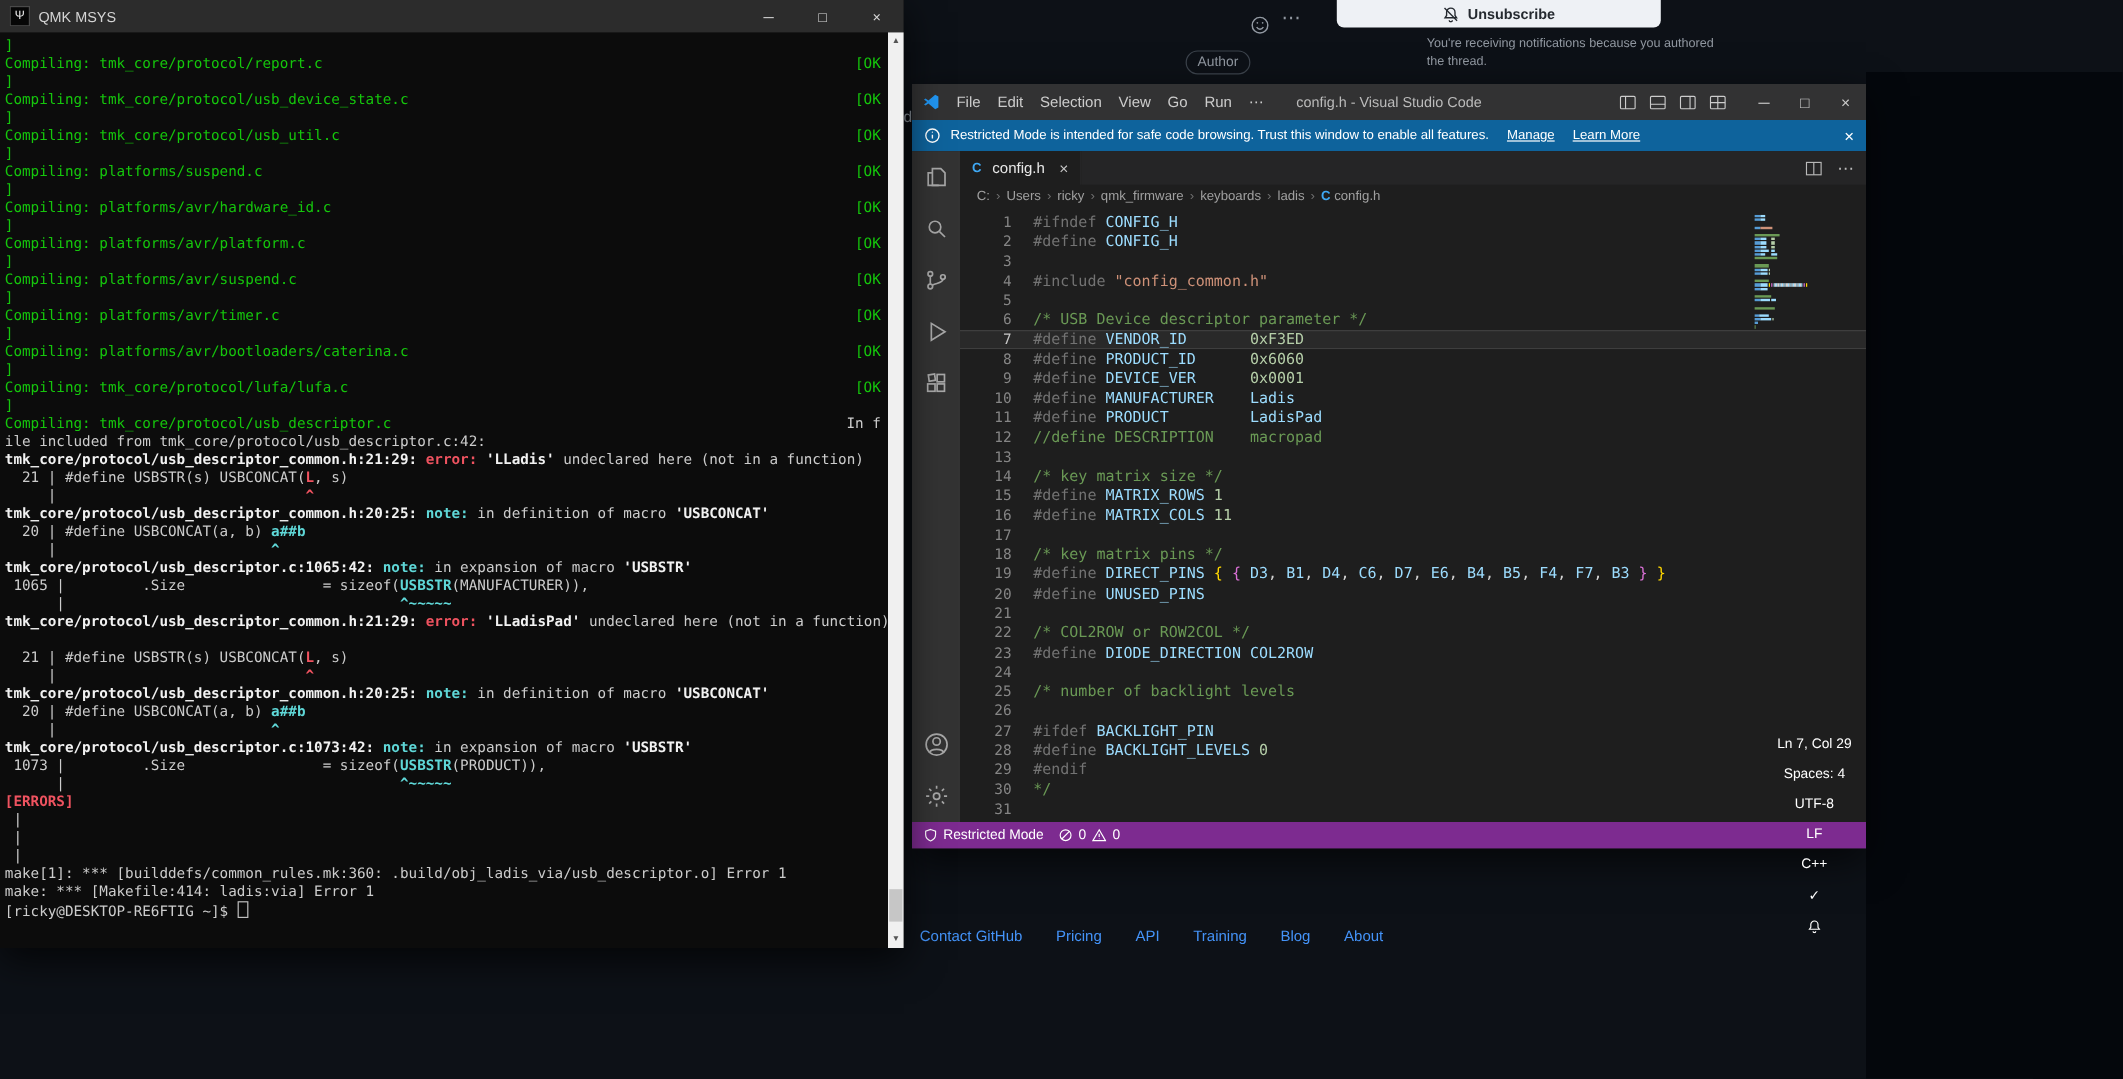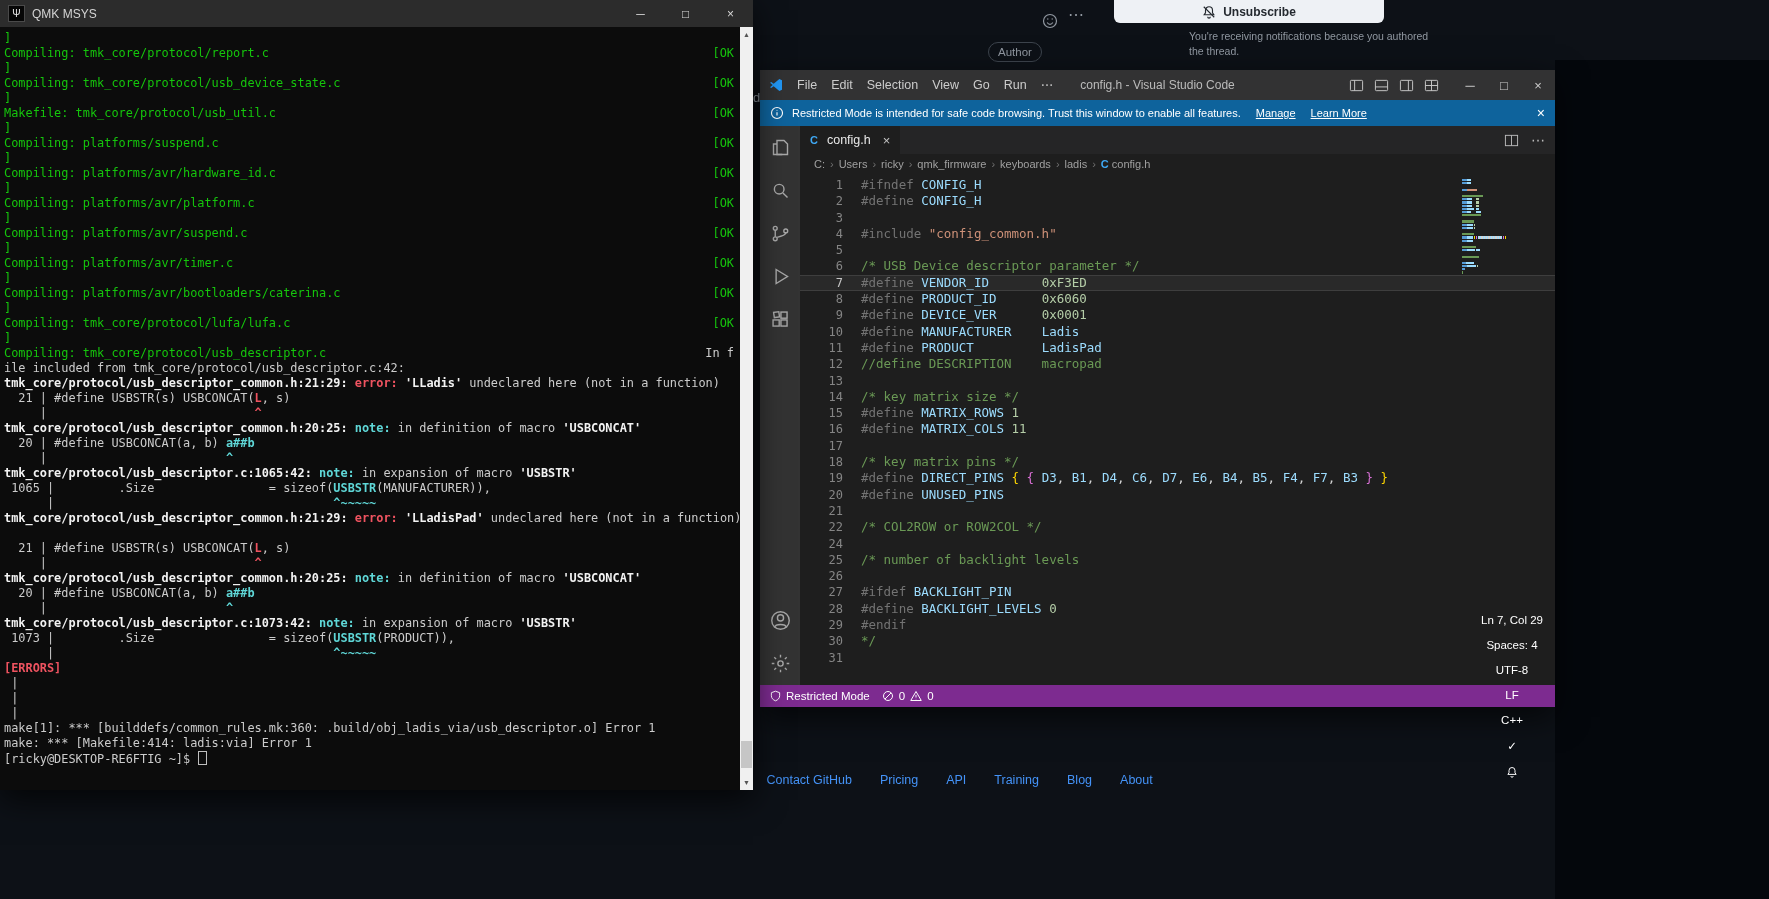--- a/index.html
+++ b/index.html
@@ -405,20 +405,24 @@
             </div>
             <div class="code-line">
               <span class="gutter">21</span>
               <span class="code-text">&nbsp;</span>
             </div>
             <div class="code-line">
               <span class="gutter">22</span>
               <span class="code-text"><span class="s-com">/* COL2ROW or ROW2COL */</span></span>
             </div>
             <div class="code-line">
+              <span class="gutter">23</span>
+              <span class="code-text"><span class="s-dir">#define </span><span class="s-id">DIODE_DIRECTION</span><span class="s-pun"> </span><span class="s-id">COL2ROW</span></span>
+            </div>
+            <div class="code-line">
               <span class="gutter">24</span>
               <span class="code-text">&nbsp;</span>
             </div>
             <div class="code-line">
               <span class="gutter">25</span>
               <span class="code-text"><span class="s-com">/* number of backlight levels</span></span>
             </div>
             <div class="code-line">
               <span class="gutter">26</span>
               <span class="code-text">&nbsp;</span>
@@ -495,21 +499,21 @@
         <span class="term-btn">□</span>
         <span class="term-btn">×</span>
       </span>
     </div>
     <div class="term-body">
         <div class="term-line"><span class="t-g">]</span></div>
         <div class="term-line split"><span><span class="t-g">Compiling: tmk_core/protocol/report.c</span></span><span><span class="t-g">[OK</span></span></div>
         <div class="term-line"><span class="t-g">]</span></div>
         <div class="term-line split"><span><span class="t-g">Compiling: tmk_core/protocol/usb_device_state.c</span></span><span><span class="t-g">[OK</span></span></div>
         <div class="term-line"><span class="t-g">]</span></div>
-        <div class="term-line split"><span><span class="t-g">Makefile: tmk_core/protocol/usb_util.c</span></span><span><span class="t-g">[OK</span></span></div>
+        <div class="term-line split"><span><span class="t-g">Compiling: tmk_core/protocol/usb_util.c</span></span><span><span class="t-g">[OK</span></span></div>
         <div class="term-line"><span class="t-g">]</span></div>
         <div class="term-line split"><span><span class="t-g">Compiling: platforms/suspend.c</span></span><span><span class="t-g">[OK</span></span></div>
         <div class="term-line"><span class="t-g">]</span></div>
         <div class="term-line split"><span><span class="t-g">Compiling: platforms/avr/hardware_id.c</span></span><span><span class="t-g">[OK</span></span></div>
         <div class="term-line"><span class="t-g">]</span></div>
         <div class="term-line split"><span><span class="t-g">Compiling: platforms/avr/platform.c</span></span><span><span class="t-g">[OK</span></span></div>
         <div class="term-line"><span class="t-g">]</span></div>
         <div class="term-line split"><span><span class="t-g">Compiling: platforms/avr/suspend.c</span></span><span><span class="t-g">[OK</span></span></div>
         <div class="term-line"><span class="t-g">]</span></div>
         <div class="term-line split"><span><span class="t-g">Compiling: platforms/avr/timer.c</span></span><span><span class="t-g">[OK</span></span></div>

